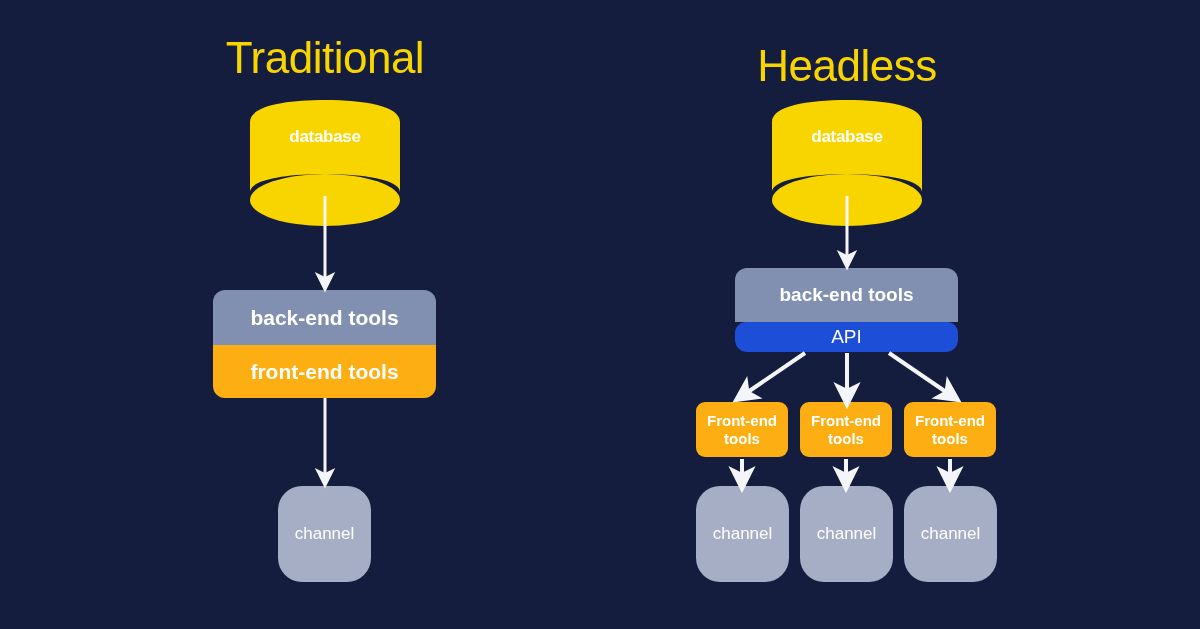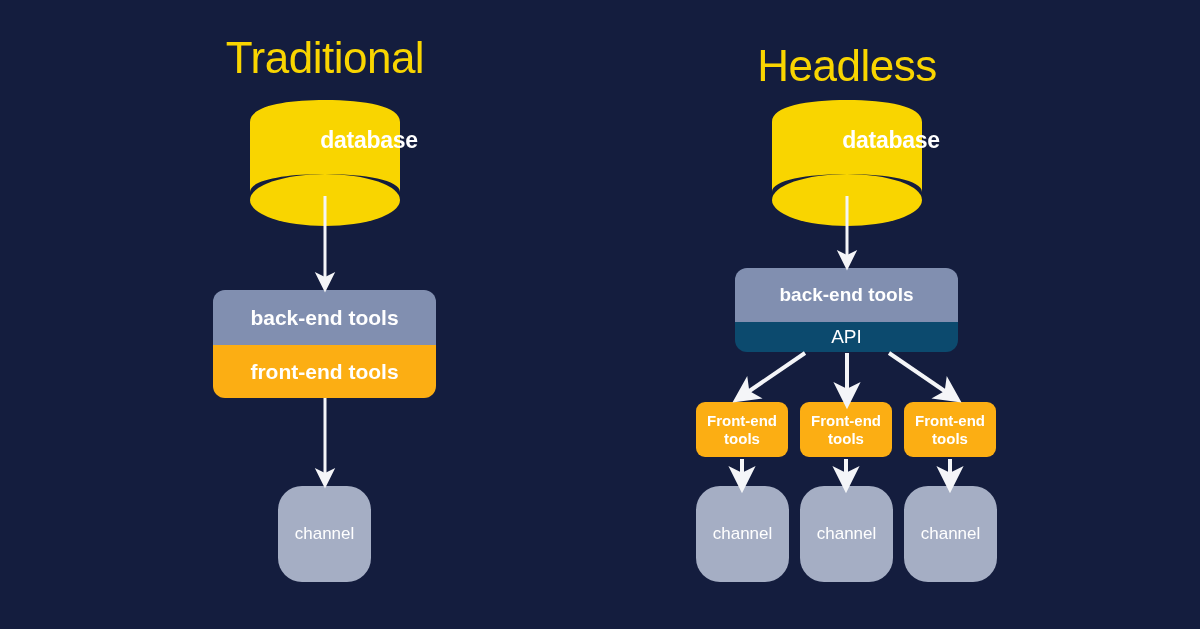--- a/index.html
+++ b/index.html
@@ -40,24 +40,23 @@
     position: absolute;
   }
   .db svg { display: block; }
   .db-label {
     position: absolute;
     left: 0;
     width: 100%;
     text-align: center;
     color: #FFFFFF;
     font-weight: 700;
-    font-size: 23px;
+    font-size: 17px;
     letter-spacing: -0.3px;
     pointer-events: none;
-    padding-left: 44px;
   }
 
   
   .box {
     position: absolute;
     box-sizing: border-box;
     display: flex;
     flex-direction: column;
     overflow: hidden;
   }
@@ -65,21 +64,21 @@
     display: flex;
     align-items: center;
     justify-content: center;
     color: #FFFFFF;
     font-weight: 700;
     text-align: center;
     line-height: 1.12;
   }
   .band.backend { background: #818FB0; }
   .band.frontend-wide { background: #FCAE13; }
-  .band.api { background: #0c4a6e; font-weight: 400; }
+  .band.api { background: #1d4ed8; font-weight: 400; border-radius: 11px; }
 
   .stack-box {
     border-radius: 12px;
   }
 
   .fe-box {
     background: #FCAE13;
     border-radius: 9px;
     display: flex;
     align-items: center;

